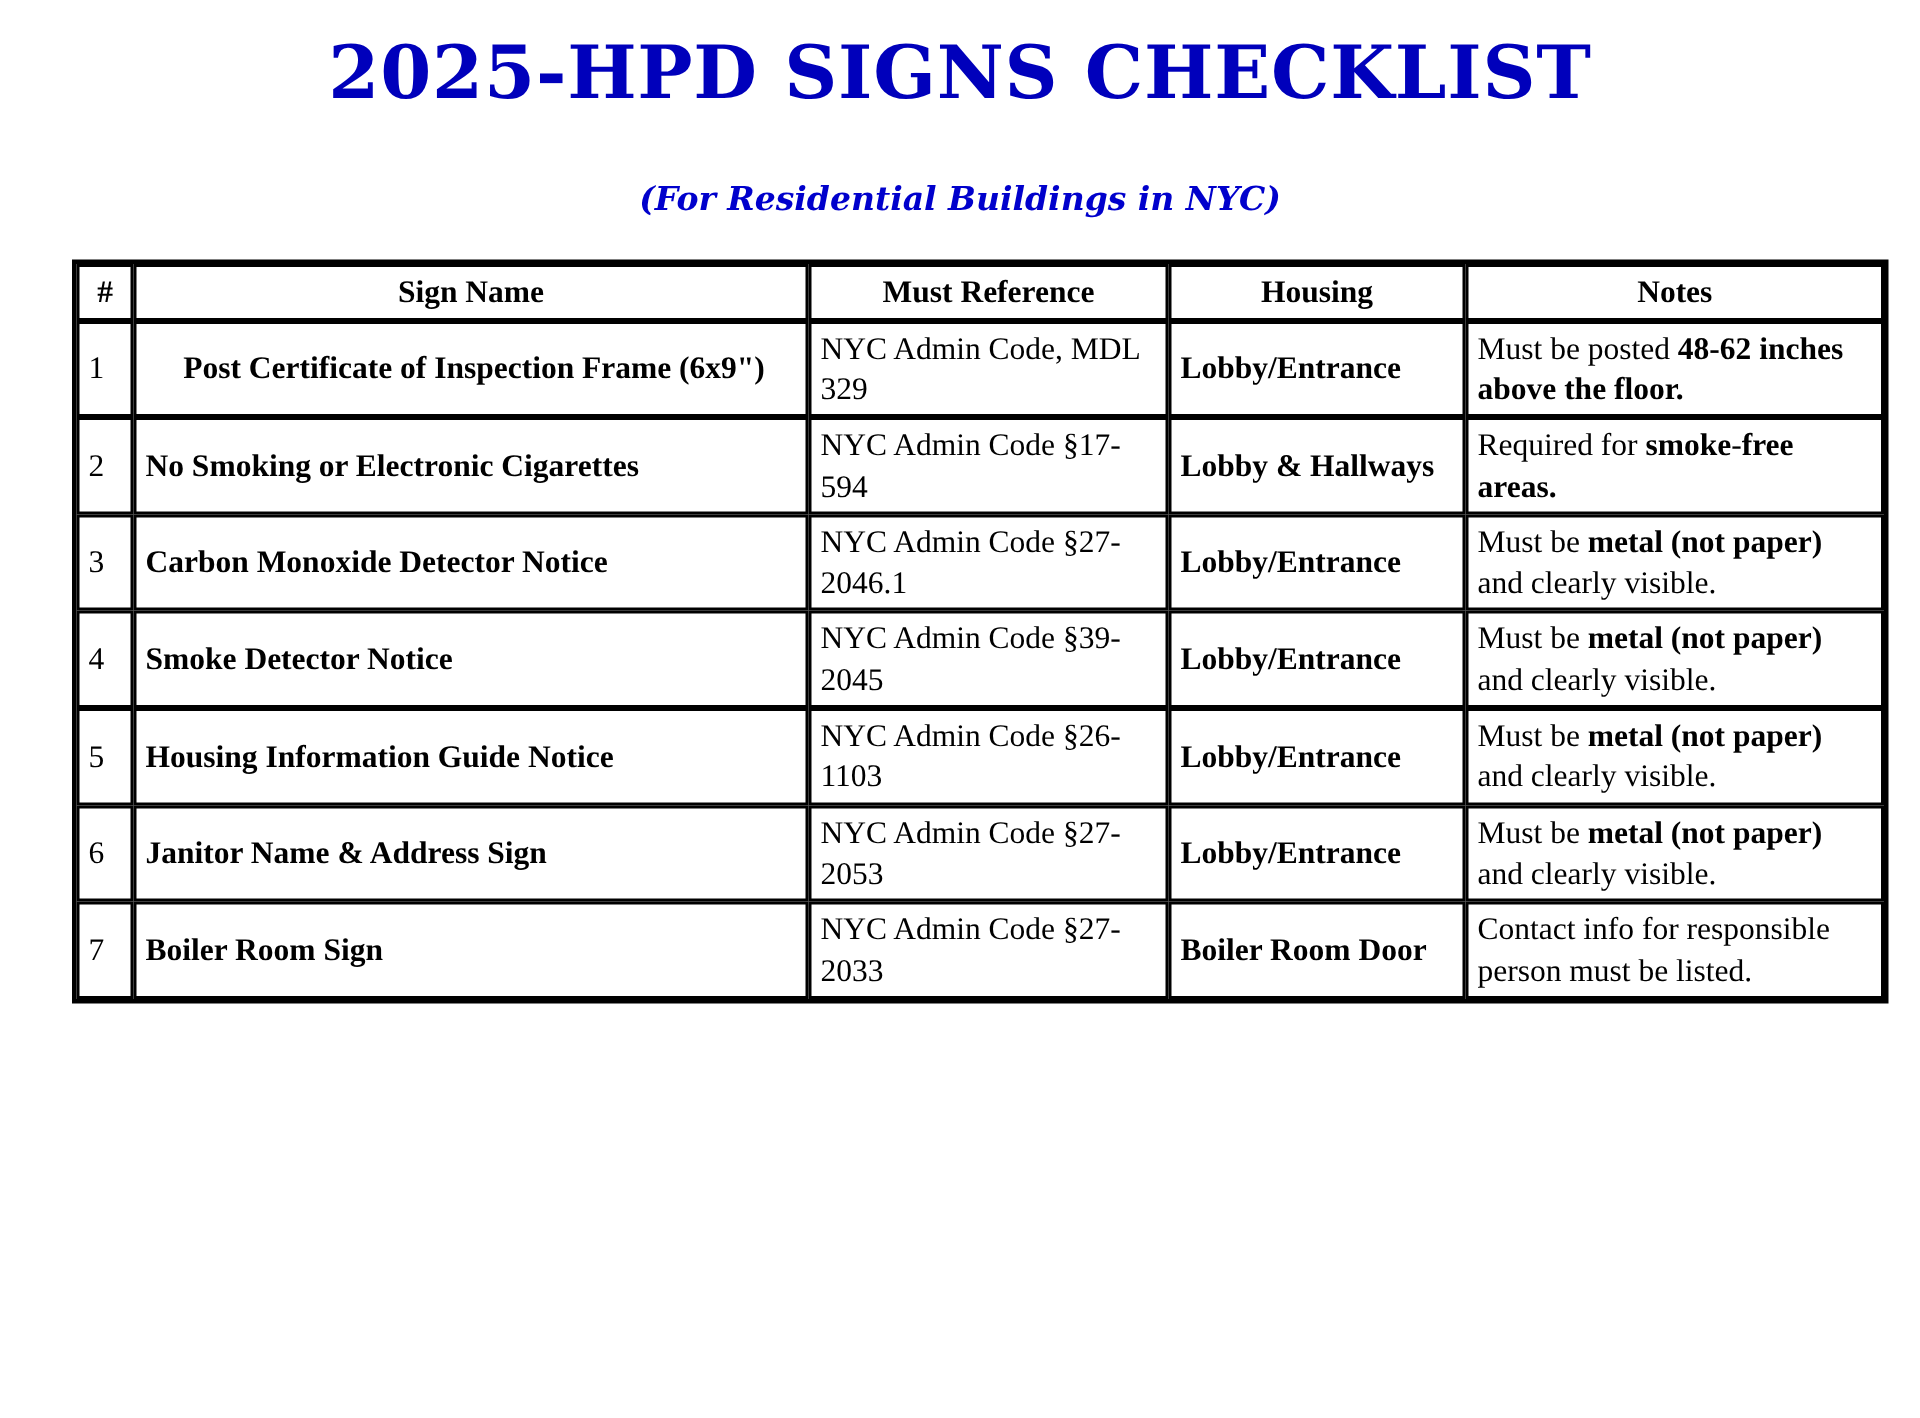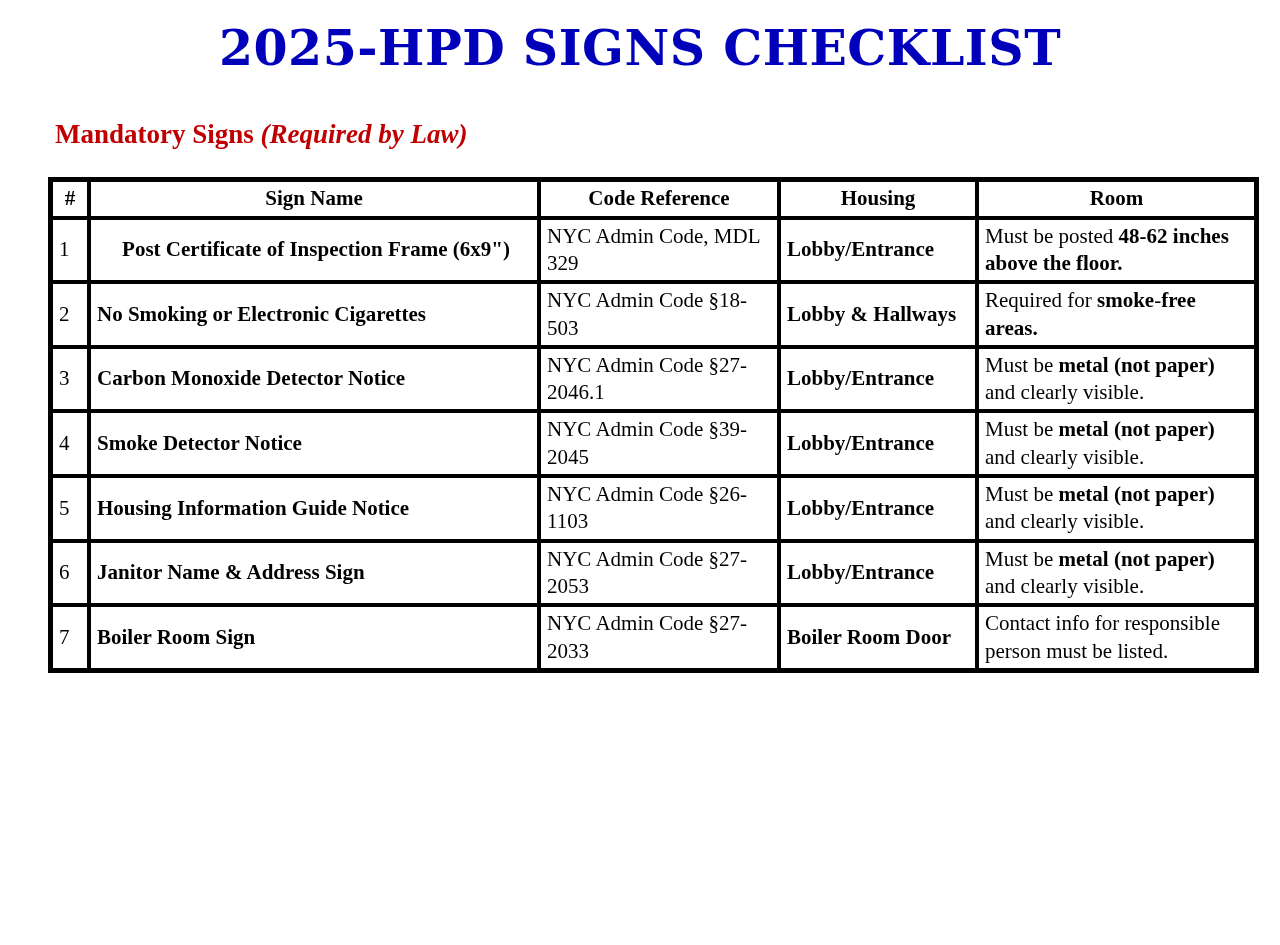--- a/index.html
+++ b/index.html
@@ -108,55 +108,52 @@
   }
   td.notes b { font-weight: bold; }
 </style>
 </head>
 <body>
 
 <div class="page">
 
   <h1 class="doc-title">2025-HPD SIGNS CHECKLIST</h1>
 
+  <div class="doc-subtitle">(For Residential Buildings in NYC)</div>
 
-  <div class="section-heading">
-    <span>Mandatory Signs</span>
-    <span class="italic-part">(Required by Law)</span>
-  </div>
 
   <table class="signs">
     <colgroup>
       <col class="c-num">
       <col class="c-name">
       <col class="c-code">
       <col class="c-loc">
       <col class="c-notes">
     </colgroup>
     <thead>
       <tr>
         <th>#</th>
         <th>Sign Name</th>
-        <th>Code Reference</th>
+        <th>Must Reference</th>
         <th>Housing</th>
-        <th>Room</th>
+        <th>Notes</th>
       </tr>
     </thead>
     <tbody id="table-body">
         <tr>
           <td class="num">1</td>
           <td class="name leftish">Post Certificate of Inspection Frame (6x9")</td>
           <td class="code">NYC Admin Code, MDL 329</td>
           <td class="loc">Lobby/Entrance</td>
           <td class="notes"><span>Must be posted </span><b>48-62 inches above the floor.</b></td>
         </tr>
         <tr>
           <td class="num">2</td>
           <td class="name">No Smoking or Electronic Cigarettes</td>
-          <td class="code">NYC Admin Code §18-503</td>
+          <td class="code">NYC Admin Code §17-594</td>
           <td class="loc">Lobby &amp; Hallways</td>
           <td class="notes"><span>Required for </span><b>smoke</b><span>-</span><b>free areas.</b></td>
         </tr>
         <tr>
           <td class="num">3</td>
           <td class="name">Carbon Monoxide Detector Notice</td>
           <td class="code">NYC Admin Code §27-2046.1</td>
           <td class="loc">Lobby/Entrance</td>
           <td class="notes"><span>Must be </span><b>metal (not paper)</b><span> and clearly visible.</span></td>
         </tr>

